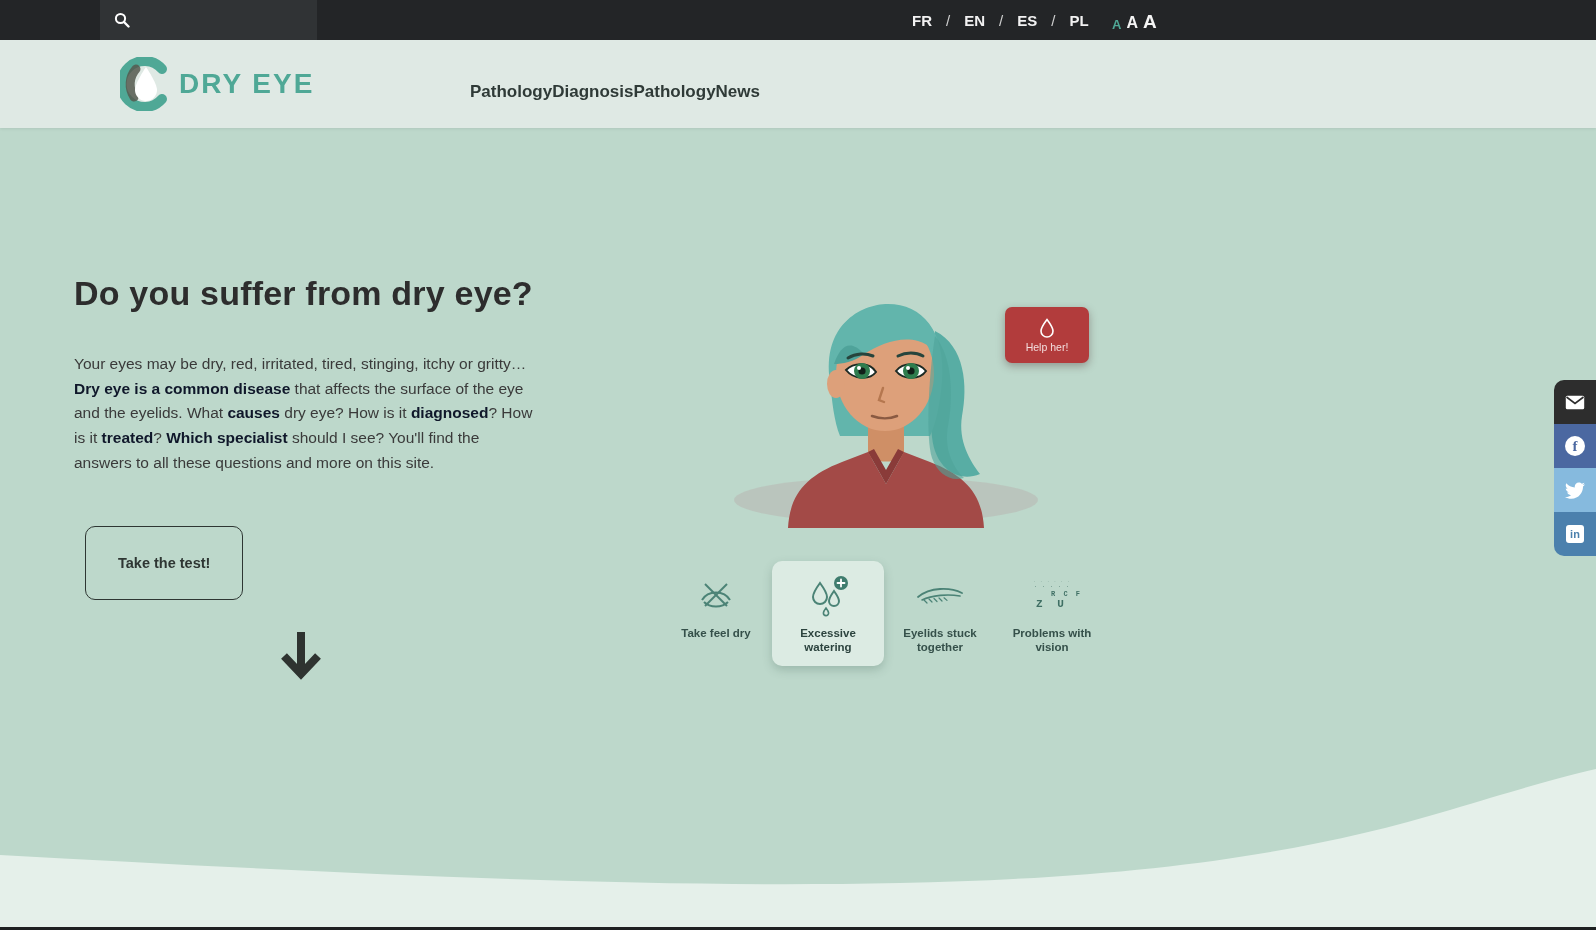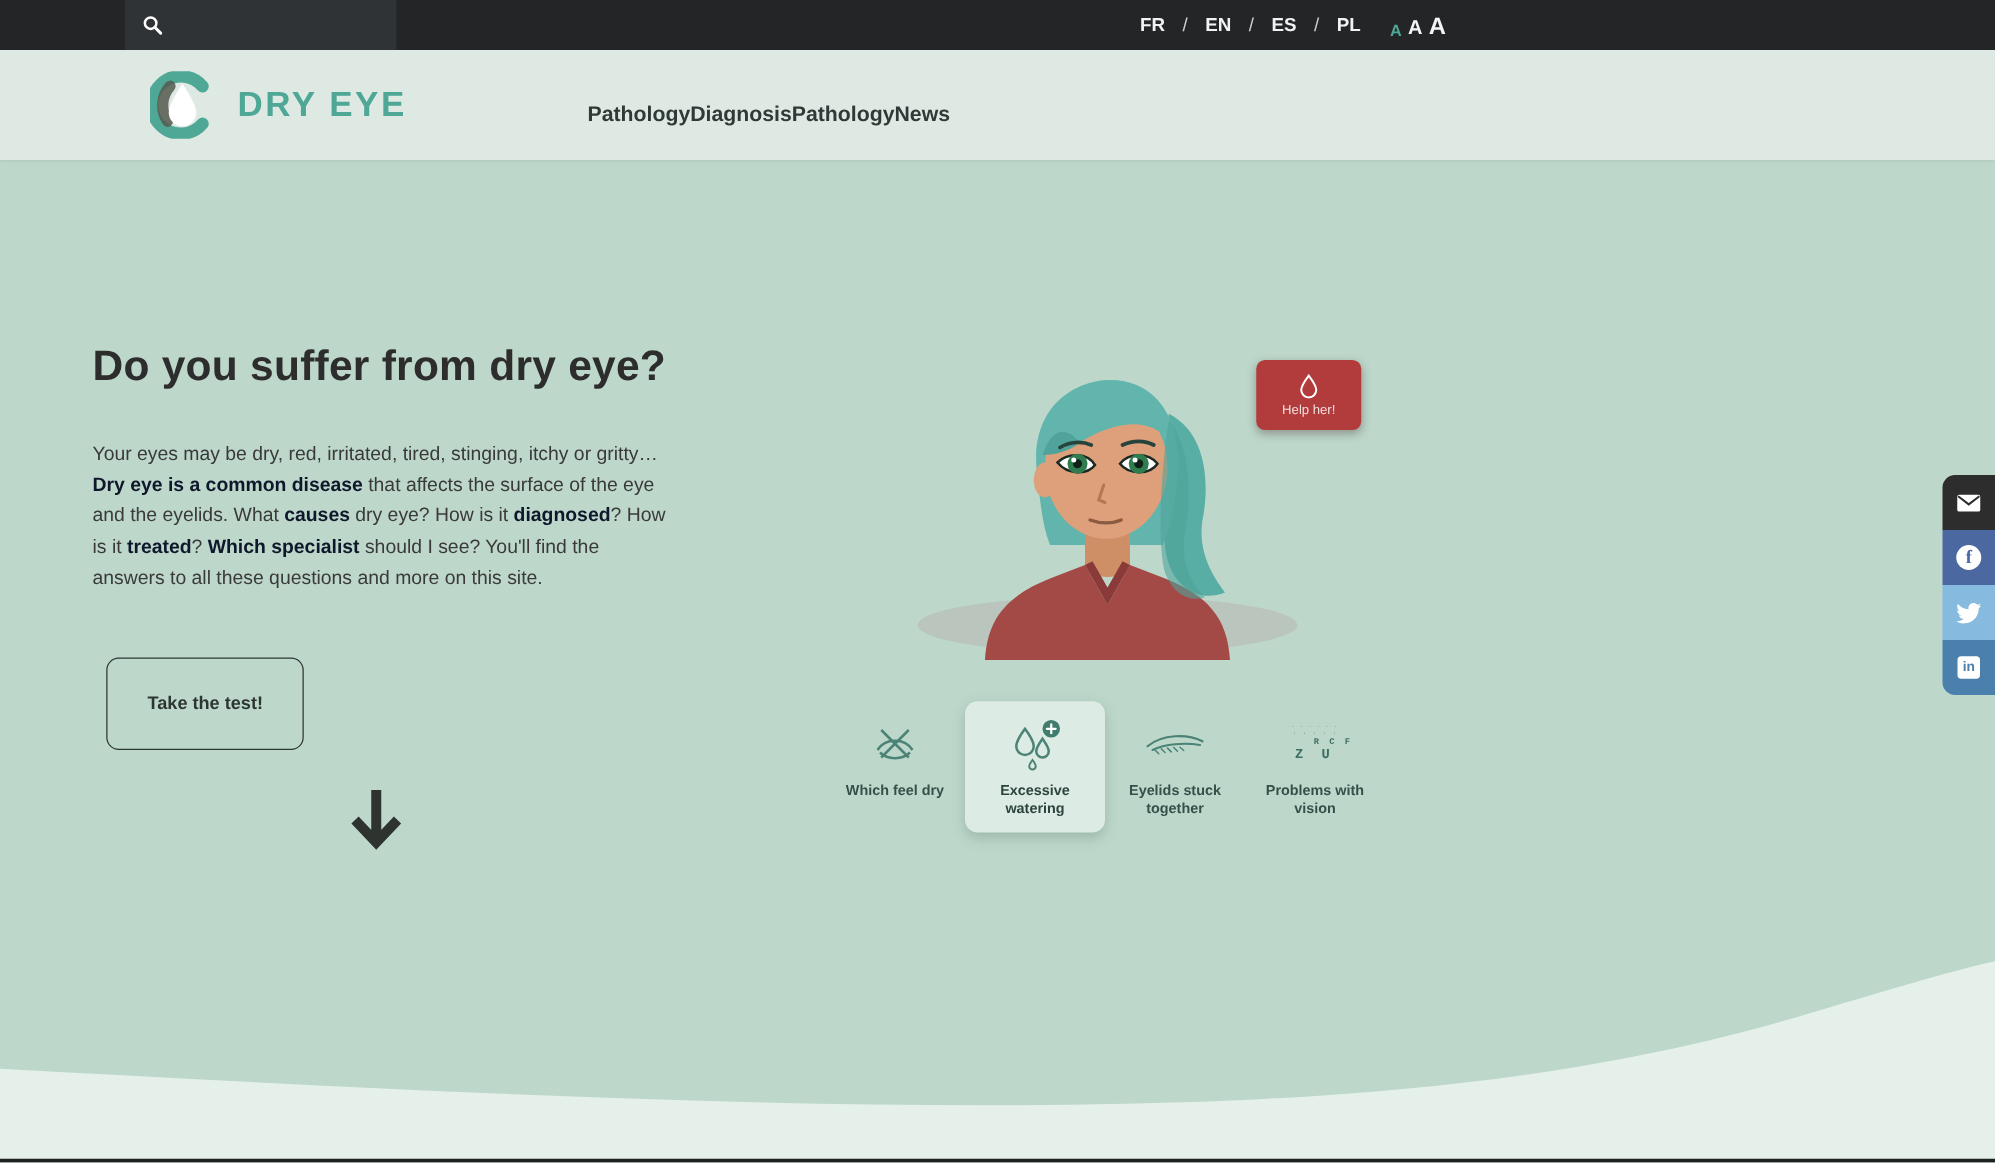--- a/index.html
+++ b/index.html
@@ -15,36 +15,36 @@
   .langs a { color:#f2f2f2; text-decoration:none; cursor:pointer; }
   .langs .sep { color:#cfcfcf; font-weight:400; }
   .fontsize { position:absolute; left:1112px; top:0; height:40px; display:flex; align-items:flex-end; padding-bottom:9px; gap:5px; }
   .fontsize span { color:#f5f5f5; font-weight:700; line-height:1; cursor:pointer; }
   .fontsize .fs-s { color:#4fa896; font-size:13px; }
   .fontsize .fs-m { font-size:16px; }
   .fontsize .fs-l { font-size:19px; }
 
   
   .header { position:absolute; top:40px; left:0; width:1596px; height:88px; background:#dfe9e4; z-index:25; box-shadow:0 1px 3px rgba(0,0,0,.08); }
-  .logo { position:absolute; left:120px; top:17px; display:flex; align-items:center; gap:16px; cursor:pointer; }
+  .logo { position:absolute; left:120px; top:17px; display:flex; align-items:center; gap:5px; cursor:pointer; }
   .logo-text { color:#4fa896; font-size:28px; font-weight:700; letter-spacing:2px; }
   .nav { position:absolute; left:470px; top:0; height:104px; display:flex; align-items:center; }
   .nav a { color:#2f3a37; font-size:17px; font-weight:600; text-decoration:none; cursor:pointer; }
 
   
   .hero { position:absolute; top:128px; left:0; width:1596px; height:802px; background:#bdd8cb; overflow:hidden; }
   .wave { position:absolute; left:0; bottom:0; width:1596px; height:175px; }
   .hero h1 { position:absolute; left:74px; top:146px; font-size:34px; font-weight:700; color:#2d2d2d; letter-spacing:.2px; }
   .hero .intro { position:absolute; left:74px; top:224px; width:465px; font-size:15.5px; line-height:1.59; color:#3a3a3a; }
   .intro .b { font-weight:700; color:#0f172a; }
   .cta { position:absolute; left:85px; top:398px; padding:28px 32px; background:transparent; border:1.5px solid #2e3633; border-radius:10px; font-size:14.5px; font-weight:600; color:#2e3633; cursor:pointer; font-family:"Liberation Sans",sans-serif; }
   .down-arrow { position:absolute; left:277px; top:500px; cursor:pointer; }
 
   
-  .help-btn { position:absolute; left:1005px; top:160px; width:84px; height:56px; background:#b23c3c; border:none; border-radius:7px; box-shadow:0 3px 8px rgba(60,30,30,.35); display:flex; flex-direction:column; align-items:center; justify-content:center; gap:3px; cursor:pointer; }
+  .help-btn { position:absolute; left:1005px; top:179px; width:84px; height:56px; background:#b23c3c; border:none; border-radius:7px; box-shadow:0 3px 8px rgba(60,30,30,.35); display:flex; flex-direction:column; align-items:center; justify-content:center; gap:3px; cursor:pointer; }
   .help-btn span { color:#f3dede; font-size:10.5px; font-family:"Liberation Sans",sans-serif; }
 
   
   .symptoms { position:absolute; left:660px; top:433px; display:flex; align-items:flex-start; }
   .symptom { width:112px; display:flex; flex-direction:column; align-items:center; padding-top:12px; cursor:pointer; }
   .symptom .icn { height:45px; display:flex; align-items:center; justify-content:center; }
   .symptom .lbl { margin-top:9px; font-size:11.5px; font-weight:600; color:#35504a; text-align:center; line-height:1.18; width:80px; }
   .symptom.active { background:#dcebe3; border-radius:10px; box-shadow:0 4px 10px rgba(60,90,80,.25); padding-bottom:12px; }
   .symptom.active .lbl { font-weight:700; color:#2c433e; }
   .chart-icon { text-align:center; color:#3f6f64; line-height:1.15; font-family:"Liberation Mono","DejaVu Sans Mono",monospace; }
@@ -178,21 +178,21 @@
 
     <div class="symptom">
       <div class="icn">
         <svg width="40" height="36" viewBox="0 0 40 36">
           <path d="M6 22 C12 12 28 12 34 22" fill="none" stroke="#4b8376" stroke-width="2"></path>
           <path d="M8 24 C14 30 26 30 32 24" fill="none" stroke="#4b8376" stroke-width="2"></path>
           <line x1="9" y1="6" x2="31" y2="28" stroke="#4b8376" stroke-width="2"></line>
           <line x1="31" y1="6" x2="9" y2="28" stroke="#4b8376" stroke-width="2"></line>
         </svg>
       </div>
-      <div class="lbl">Which feel dry</div>
+      <div class="lbl">Take feel dry</div>
     </div>
 
     <div class="symptom active">
       <div class="icn">
         <svg width="46" height="42" viewBox="0 0 46 42">
           <path d="M15 8 C15 8 22 17.5 22 22 A7 7 0 1 1 8 22 C8 17.5 15 8 15 8 Z" fill="none" stroke="#4b8376" stroke-width="2"></path>
           <path d="M29 16 C29 16 34 23 34 26 A5 5 0 1 1 24 26 C24 23 29 16 29 16 Z" fill="none" stroke="#4b8376" stroke-width="2"></path>
           <path d="M21 33 C21 33 23.6 36.4 23.6 38 A2.6 2.6 0 1 1 18.4 38 C18.4 36.4 21 33 21 33 Z" fill="none" stroke="#4b8376" stroke-width="1.6"></path>
           <circle cx="36" cy="8" r="7" fill="#3f7c6e"></circle>
           <path d="M36 4.5 V11.5 M32.5 8 H39.5" stroke="#ffffff" stroke-width="1.8" stroke-linecap="round"></path>

